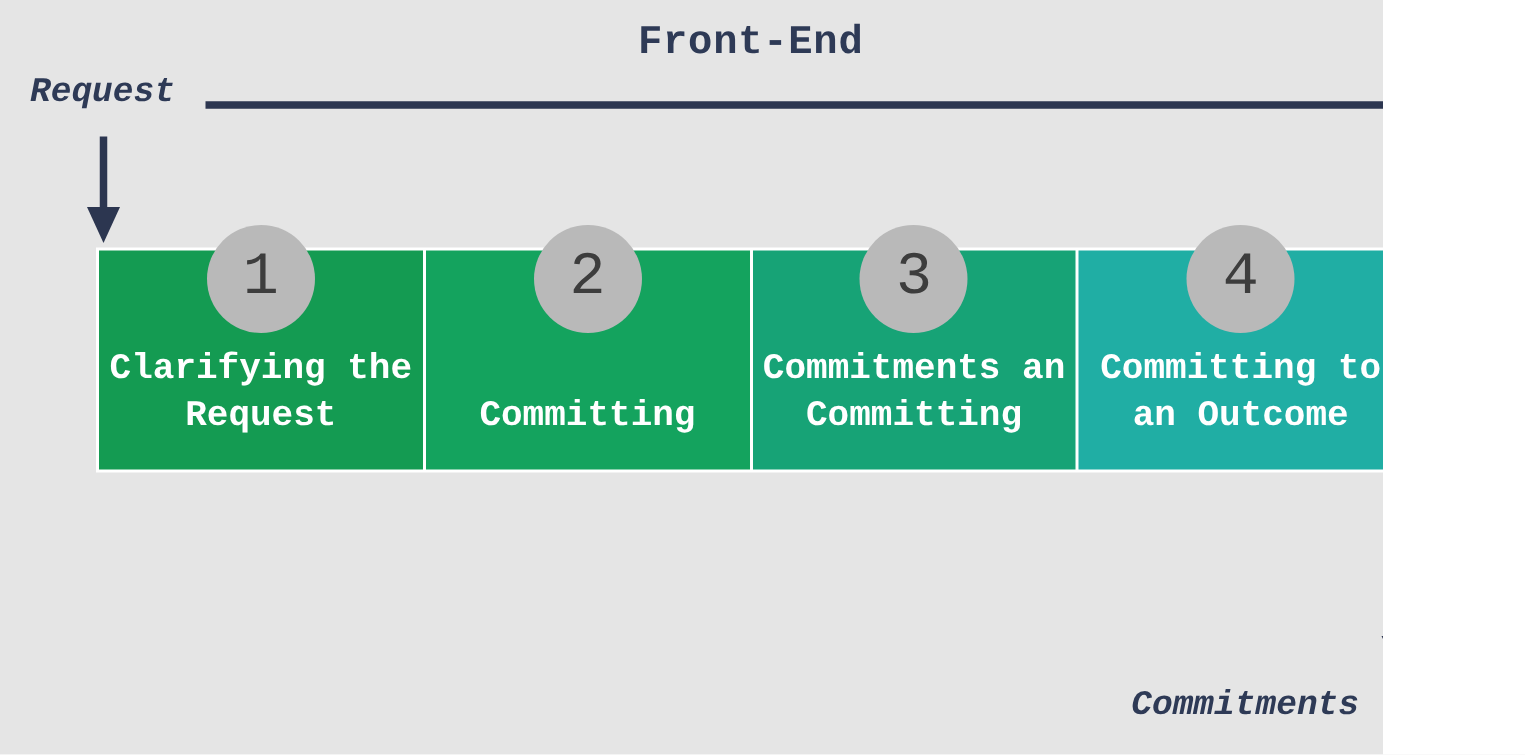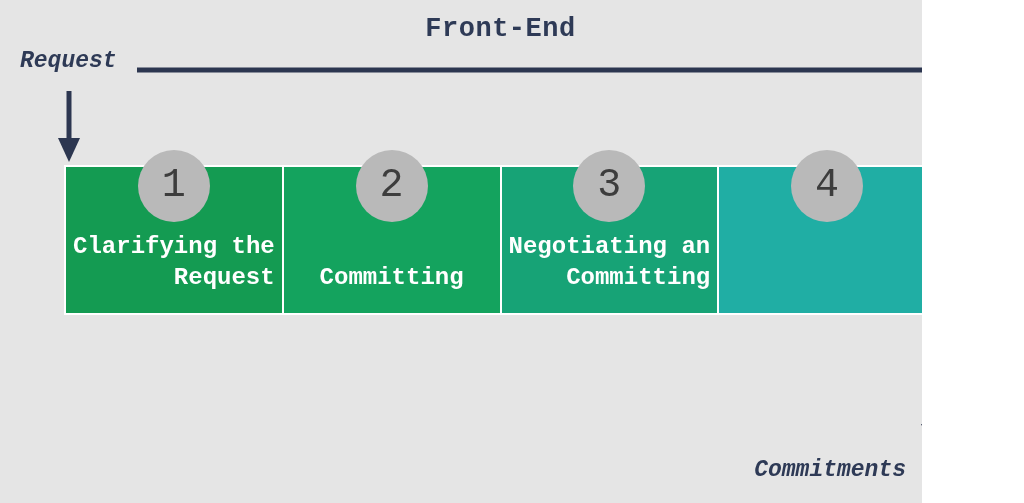--- a/index.html
+++ b/index.html
@@ -53,21 +53,21 @@
     width:72px;height:72px;border-radius:50%;
     background:#b9b9b9;
     display:flex;align-items:center;justify-content:center;
   }
   .stage-number{
     font-size:40px;
     color:#3d3d3d;
     line-height:1;
   }
   .stage-label{
-    text-align:right;
+    text-align:center;
     color:#ffffff;
     font-size:24px;
     font-weight:bold;
     line-height:31px;
   }
 </style>
 </head>
 <body>
 
 <div class="canvas">
@@ -105,30 +105,32 @@
       <div class="stage-label">
         <div>Committing</div>
       </div>
     </div>
 
     <div class="stage" style="background-color: rgb(23, 163, 118);">
       <div class="stage-circle">
         <span class="stage-number">3</span>
       </div>
       <div class="stage-label">
-        <div>Negotiating an</div>
+        <div>Commitments an</div>
         <div>Committing</div>
       </div>
     </div>
 
     <div class="stage" style="background-color: rgb(32, 174, 164);">
       <div class="stage-circle">
         <span class="stage-number">4</span>
       </div>
       <div class="stage-label">
+        <div>Committing to</div>
+        <div>an Outcome</div>
       </div>
     </div>
 
   </div>
 
   <div class="flow-label commitments-label">Commitments</div>
 
 </div>
 
 </body></html>

